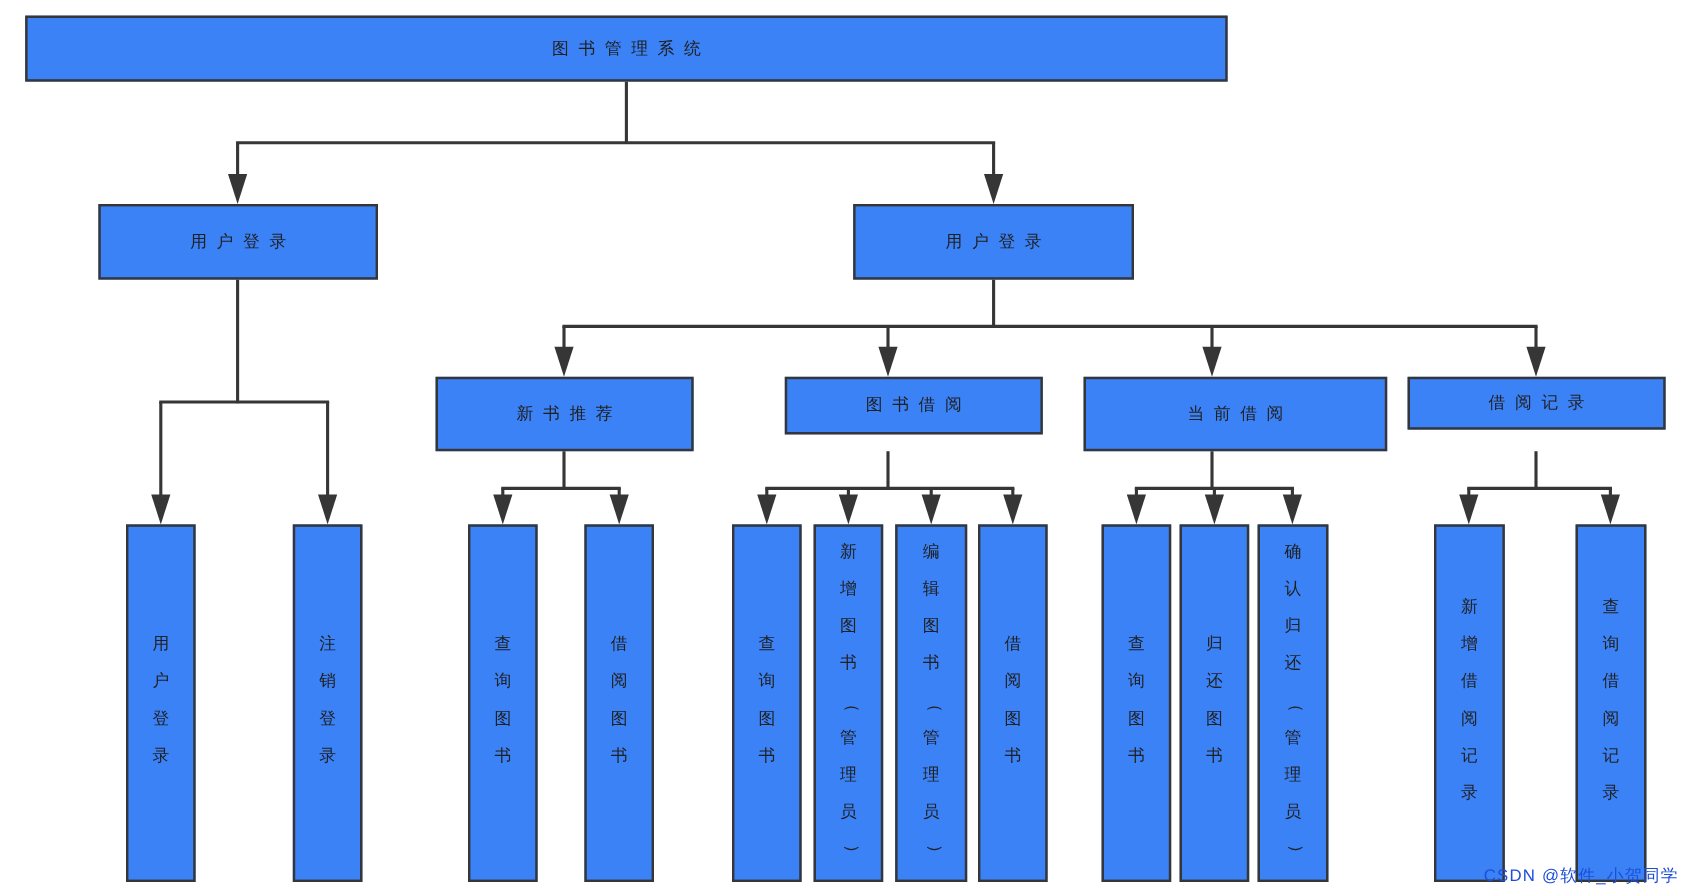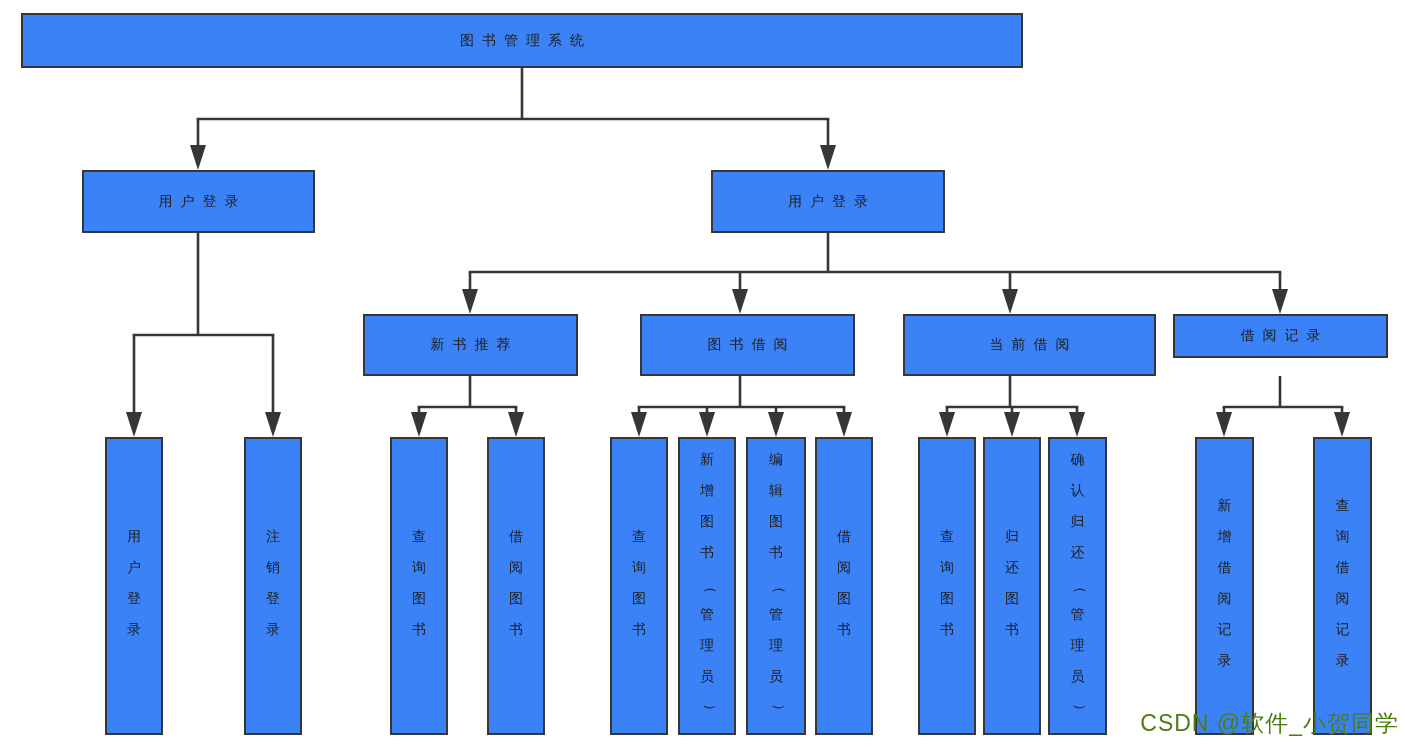--- a/index.html
+++ b/index.html
@@ -46,23 +46,23 @@
     width: 21px;
     text-align: center;
   }
   .vnode .ch.paren {
     transform: rotate(90deg);
   }
   .watermark {
     position: absolute;
     right: 6px;
     bottom: 8px;
-    font-size: 23px;
+    font-size: 14px;
     letter-spacing: 1px;
-    color: #4d7c0f;
+    color: #1d4ed8;
     z-index: 3;
     white-space: nowrap;
   }
 </style>
 </head>
 <body>
 
 <div class="canvas">
 
   <svg class="connectors" width="1405" height="747" viewBox="0 0 1405 747">
@@ -130,21 +130,21 @@
       <polygon points="1334,412 1350,412 1342,437"></polygon>
     </g>
   </svg>
 
   <div class="node hnode" style="left:21px;top:13px;width:1002px;height:55px">图书管理系统</div>
 
   <div class="node hnode" style="left:82px;top:170px;width:233px;height:63px">用户登录</div>
   <div class="node hnode" style="left:711px;top:170px;width:234px;height:63px">用户登录</div>
 
   <div class="node hnode" style="left:363px;top:314px;width:215px;height:62px">新书推荐</div>
-  <div class="node hnode" style="left:640px;top:314px;width:215px;height:62px">图书借阅</div>
+  <div class="node hnode" style="left:654px;top:314px;width:215px;height:48px">图书借阅</div>
   <div class="node hnode" style="left:903px;top:314px;width:253px;height:62px">当前借阅</div>
   <div class="node hnode" style="left:1173px;top:314px;width:215px;height:44px">借阅记录</div>
 
   <div class="node vnode" style="left:105px;width:58px">
       <span class="ch">用</span>
       <span class="ch">户</span>
       <span class="ch">登</span>
       <span class="ch">录</span>
     </div>
   <div class="node vnode" style="left:244px;width:58px">

